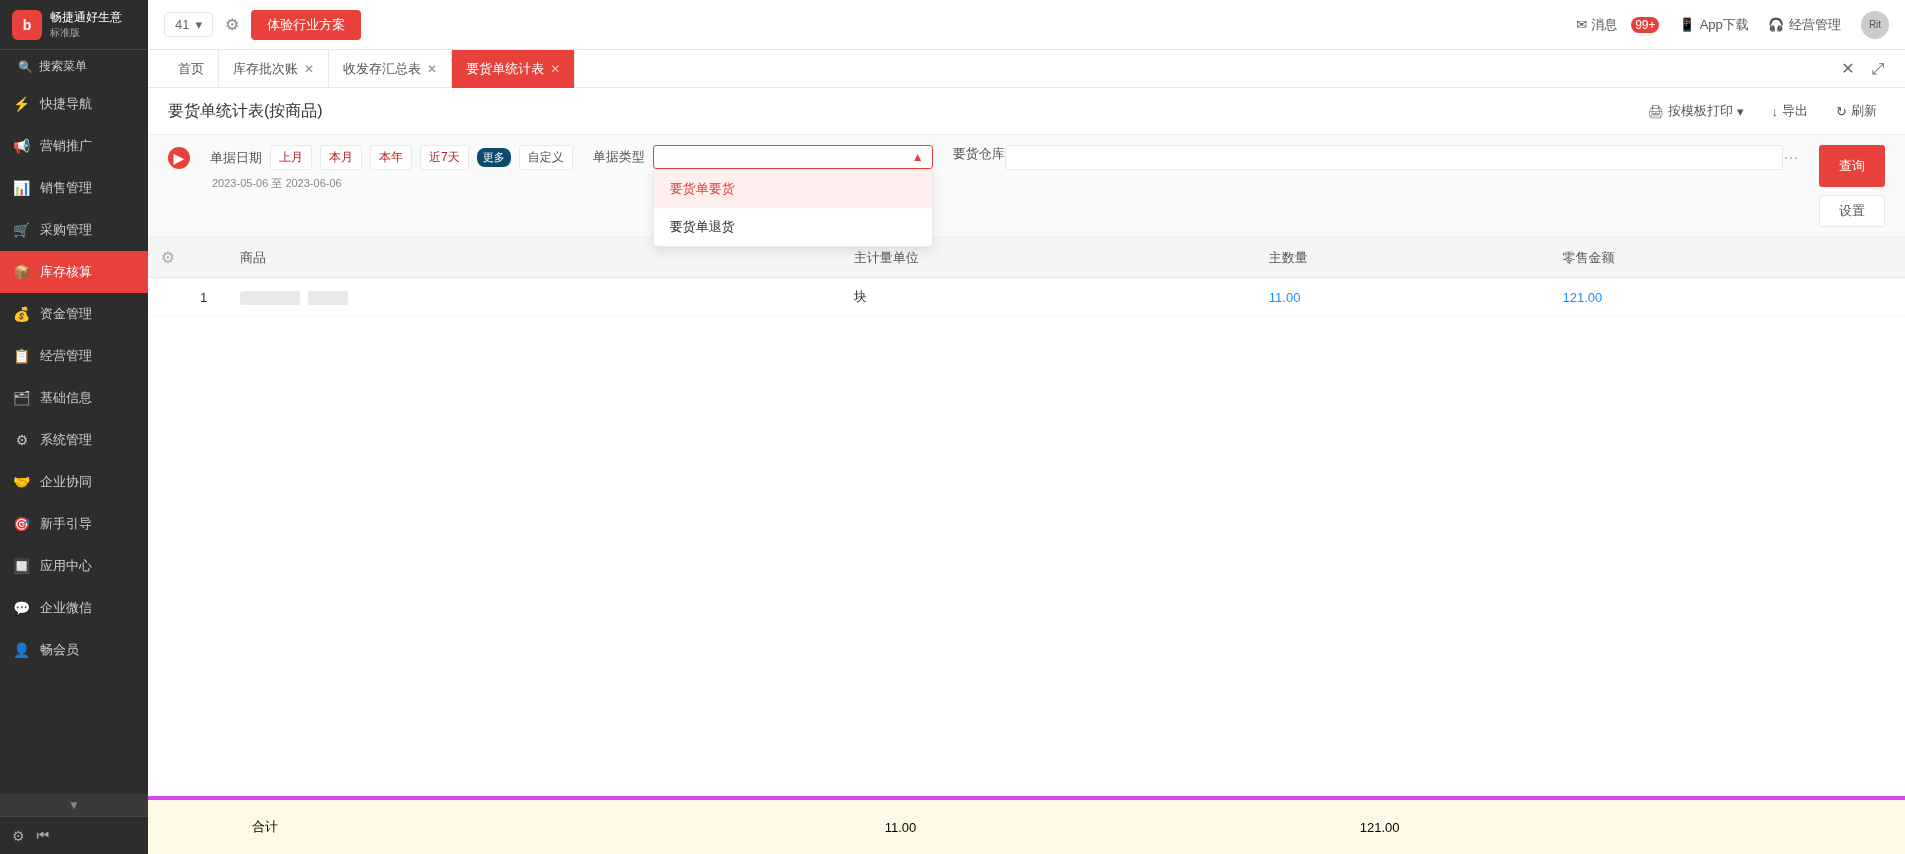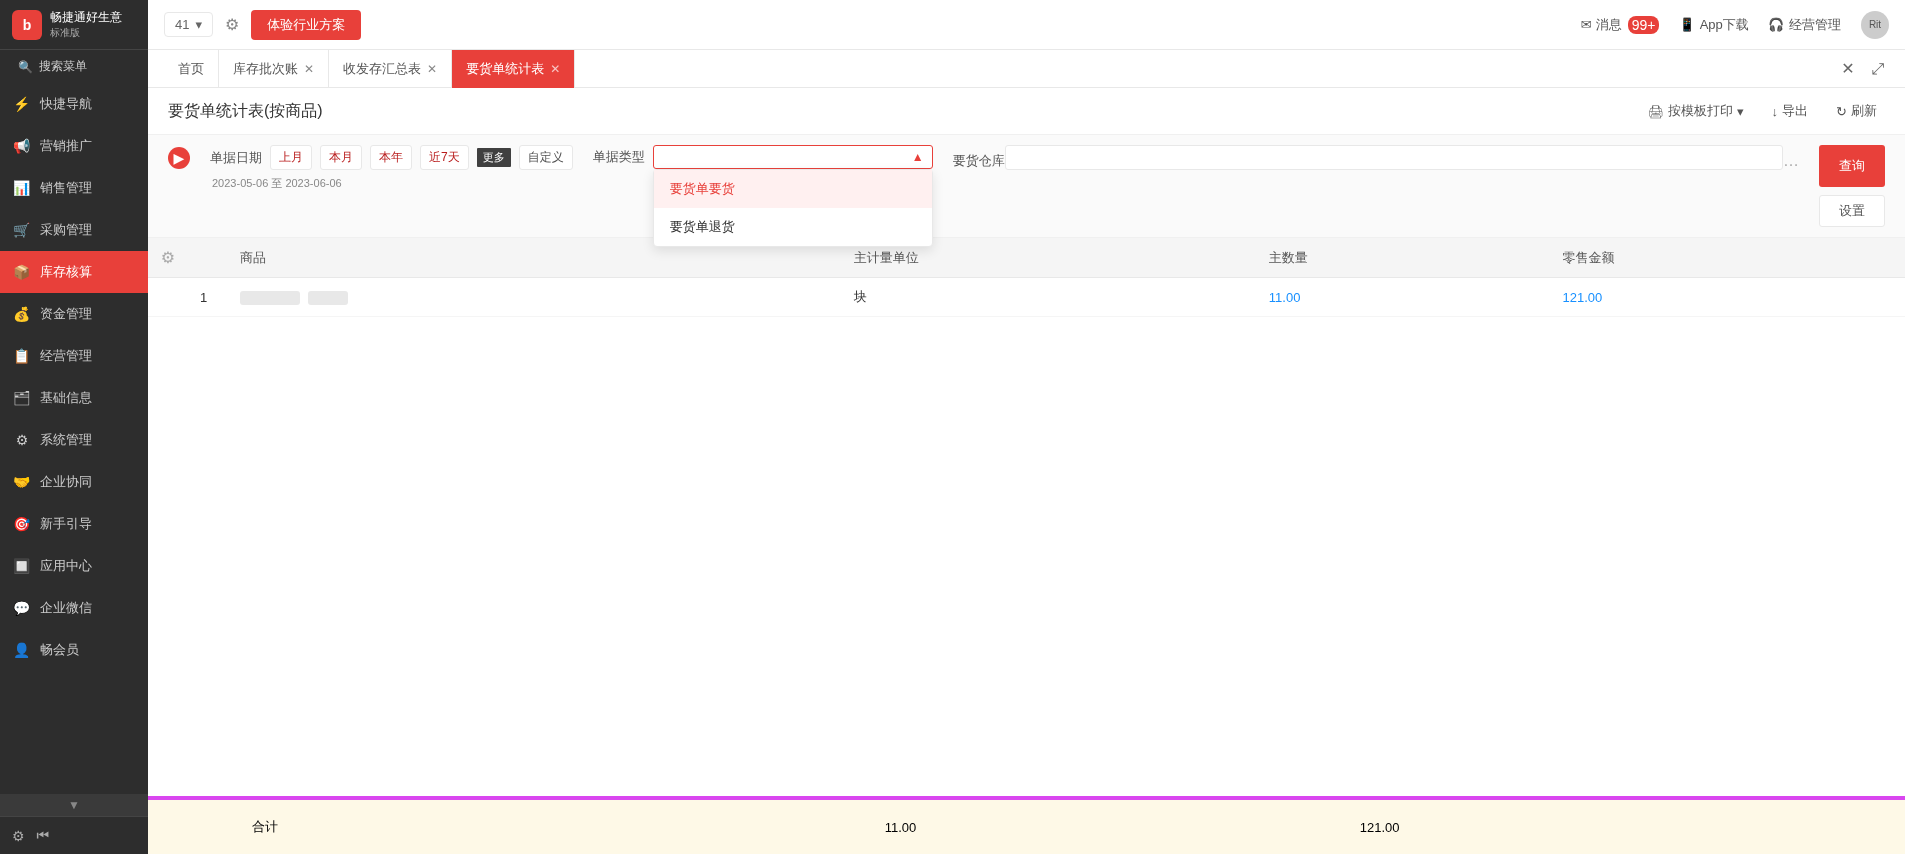--- a/index.html
+++ b/index.html
@@ -124,24 +124,24 @@
       display: flex;
       align-items: center;
       gap: 4px;
       color: #555;
       cursor: pointer;
       font-size: 13px;
     }
     .badge {
       background: #e8403a;
       color: white;
-      font-size: 14px;
+      font-size: 12px;
       padding: 1px 4px;
       border-radius: 8px;
-      margin-left: 2px;
+      margin-left: 10px;
     }
     .avatar {
       width: 28px;
       height: 28px;
       border-radius: 50%;
       background: #ccc;
       display: flex;
       align-items: center;
       justify-content: center;
       overflow: hidden;
@@ -275,25 +275,25 @@
       padding: 3px 8px;
       border: 1px solid #e8e8e8;
       border-radius: 3px;
       background: white;
       cursor: pointer;
       font-size: 12px;
       color: #b91c1c;
     }
     .date-range-text { font-size: 11px; color: #888; margin-top: 2px; padding-left: 2px; }
     .filter-more {
-      background: #404040;
+      background: #0c4a6e;
       color: white;
       border: none;
       padding: 2px 6px;
-      border-radius: 1px;
+      border-radius: 8px;
       cursor: pointer;
       font-size: 11px;
     }
     .custom-btn {
       padding: 3px 8px;
       border: 1px solid #e8e8e8;
       border-radius: 3px;
       background: white;
       cursor: pointer;
       font-size: 12px;
@@ -338,21 +338,21 @@
       padding: 10px 16px;
       cursor: pointer;
       font-size: 13px;
       color: #333;
     }
     .dropdown-item.selected { background: #fff0f0; color: #e8403a; }
 
     
     .warehouse-group {
       display: flex;
-      align-items: flex-end;
+      align-items: flex-start;
       flex: 1;
     }
     .warehouse-input {
       border: 1px solid #e8e8e8;
       border-radius: 3px;
       padding: 4px 8px;
       font-size: 13px;
       flex: 1;
       min-width: 180px;
     }

